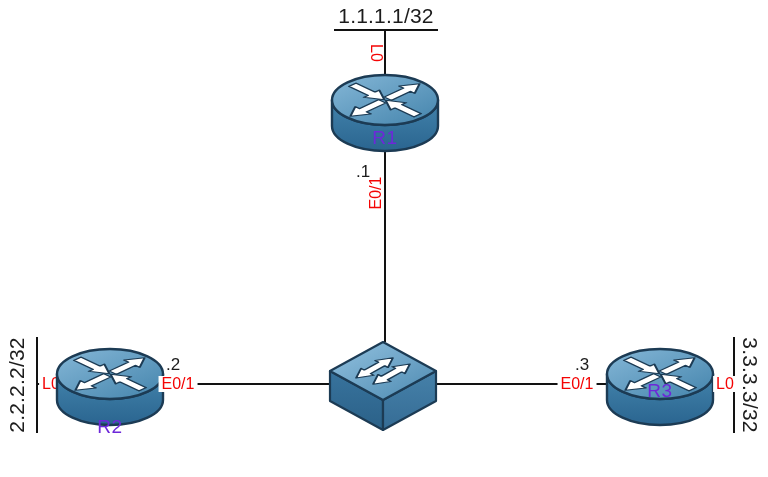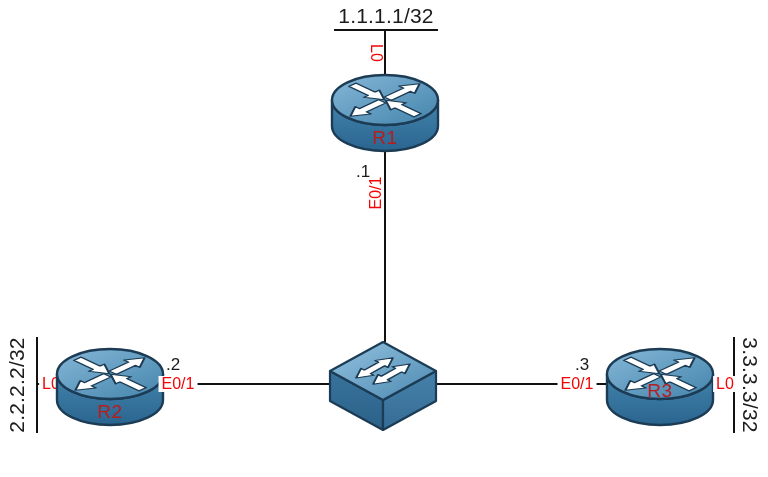--- a/index.html
+++ b/index.html
@@ -5,21 +5,21 @@
   html,body{margin:0;padding:0;background:#fff;}
   .stage{position:relative;width:768px;height:433px;background:#ffffff;overflow:hidden;
          font-family:"Liberation Sans",sans-serif;}
   .line{position:absolute;background:#121212;}
   .lbl{position:absolute;white-space:nowrap;line-height:1;color:#1c1c1c;
        transform:translate(-50%,-50%);}
   .net{font-size:21px;letter-spacing:.2px;}
   .host{font-size:17px;}
   .if{font-size:16px;color:#f40404;background:#ffffff;padding:0 3px;}
   .if.nobg{background:transparent;padding:0;}
-  .rname{font-size:19px;color:#b91c1c;letter-spacing:.5px;}
+  .rname{font-size:19px;color:#6d28d9;letter-spacing:.5px;}
   .rot90{transform:translate(-50%,-50%) rotate(90deg);}
   .rotm90{transform:translate(-50%,-50%) rotate(-90deg);}
   .icon{position:absolute;}
 </style>
 </head>
 <body>
 
 <div class="stage">
 
   <svg width="0" height="0" style="position:absolute" aria-hidden="true">
@@ -85,21 +85,21 @@
     </svg>
   <span class="lbl rname" style="left:385px;top:137px">R1</span>
   <span class="lbl host" style="left:363px;top:171px">.1</span>
   <span class="lbl if nobg rotm90" style="left:376px;top:193px">E0/1</span>
 
   <span class="lbl net rotm90" style="left:16px;top:385px">2.2.2.2/32</span>
   <span class="lbl if" style="left:51px;top:384px">L0</span>
   <svg class="icon" style="left:54px;top:346px" width="112" height="82" viewBox="0 0 112 82">
       <use href="#router-sym"></use>
     </svg>
-  <span class="lbl rname" style="left:110px;top:411px">R2</span>
+  <span class="lbl rname" style="left:110px;top:426px">R2</span>
   <span class="lbl host" style="left:173px;top:364px">.2</span>
   <span class="lbl if" style="left:178px;top:384px">E0/1</span>
 
   <span class="lbl host" style="left:582px;top:364px">.3</span>
   <span class="lbl if" style="left:577px;top:384px">E0/1</span>
   <svg class="icon" style="left:604px;top:346px" width="112" height="82" viewBox="0 0 112 82">
       <use href="#router-sym"></use>
     </svg>
   <span class="lbl rname" style="left:660px;top:390px">R3</span>
   <span class="lbl if" style="left:725px;top:384px">L0</span>

